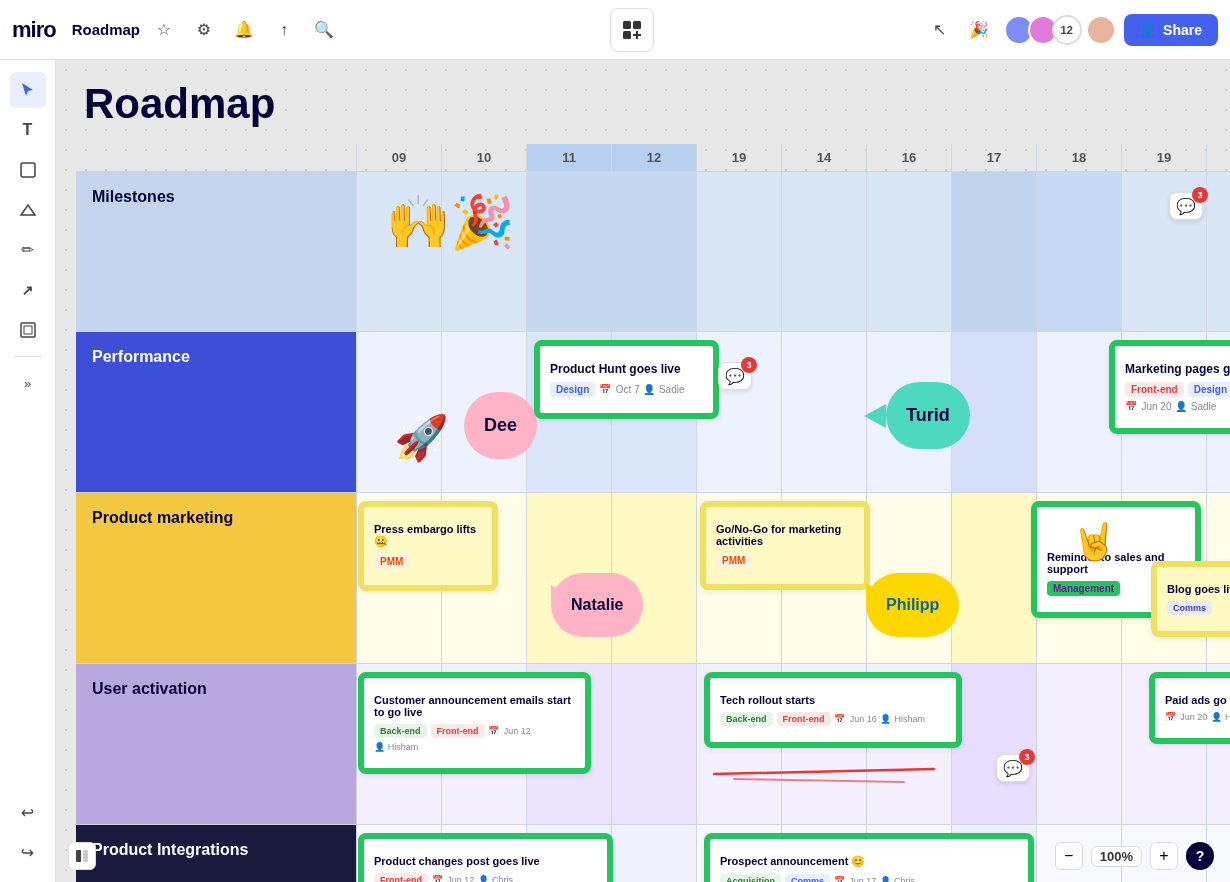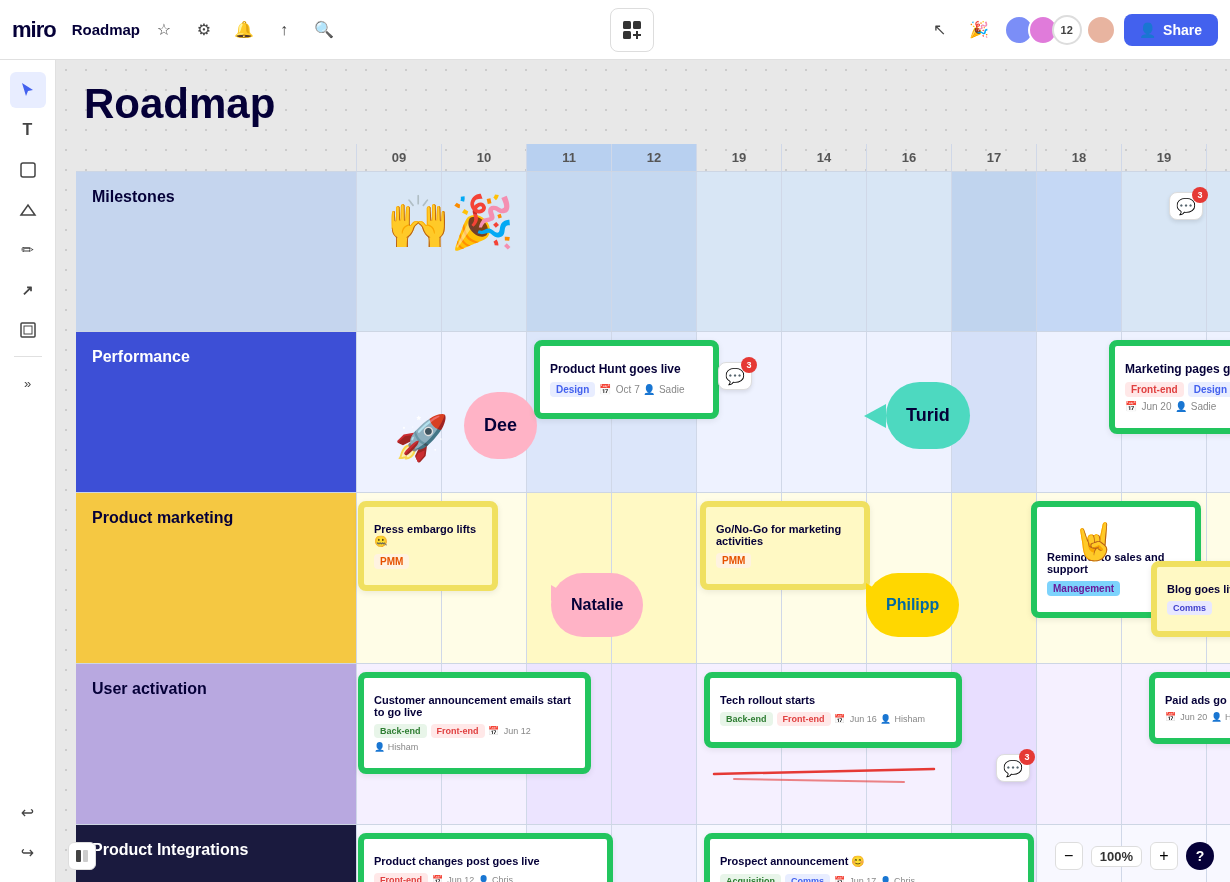--- a/index.html
+++ b/index.html
@@ -123,21 +123,21 @@
     .card-title { font-size: 12px; font-weight: 600; color: #050038; margin-bottom: 6px; }
     .card-tags { display: flex; gap: 4px; flex-wrap: wrap; align-items: center; }
     .tag {
       padding: 2px 6px; border-radius: 4px;
       font-size: 10px; font-weight: 600; text-align: right;
     }
     .tag.design { background: #e8edff; color: #4361ee; }
     .tag.frontend { background: #ffe8e8; color: #e04040; }
     .tag.backend { background: #e8f5e9; color: #2e7d32; }
     .tag.pmm { background: #fff3e0; color: #e65100; }
-    .tag.management { background: #7dd3fc; color: #6a1b9a; }
+    .tag.management { background: #22c55e; color: #6a1b9a; }
     .tag.acquisition { background: #e8f5e9; color: #2e7d32; }
     .tag.comms { background: #e8edff; color: #4361ee; }
     .card-meta { display: flex; align-items: center; gap: 4px; color: #888; font-size: 10px; }
     .card-meta-icon { font-size: 10px; }
 
     
     .bubble {
       position: absolute;
       border-radius: 50px;
       padding: 23px 20px;

